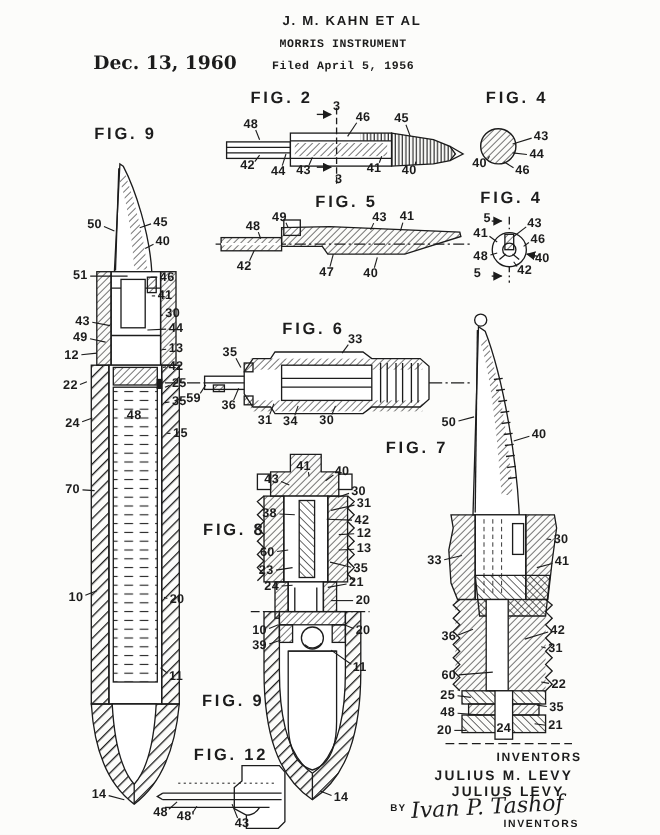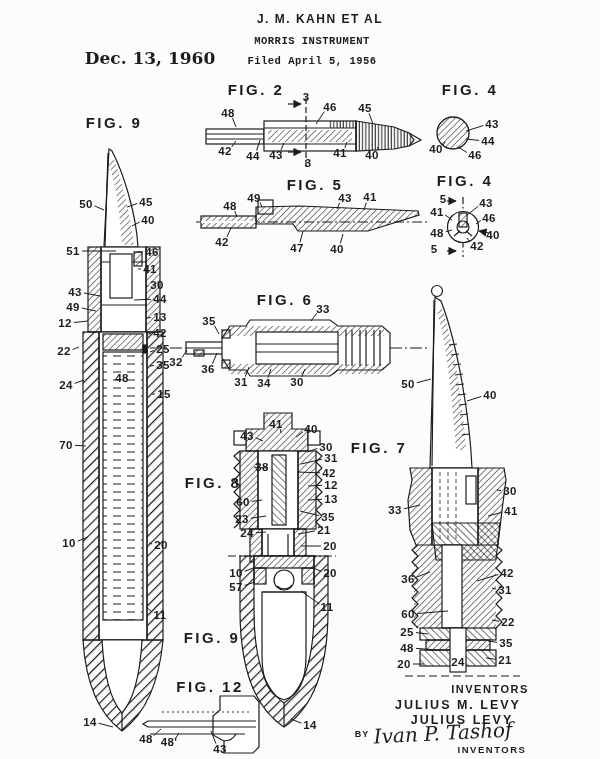--- a/index.html
+++ b/index.html
@@ -310,21 +310,21 @@
   <span class="abs typew" style="left:312px;top:41px;">MORRIS INSTRUMENT</span>
   <span class="abs typew" style="left:312px;top:61px;">Filed April 5, 1956</span>
 
   <div id="label-layer">
       <span class="fig-title" style="left: 114px; top: 122px;">FIG. 9</span>
       <span class="fig-title" style="left: 256px; top: 89px;">FIG. 2</span>
       <span class="fig-title" style="left: 470px; top: 89px;">FIG. 4</span>
       <span class="fig-title" style="left: 465px; top: 180px;">FIG. 4</span>
       <span class="fig-title" style="left: 315px; top: 184px;">FIG. 5</span>
       <span class="fig-title" style="left: 285px; top: 299px;">FIG. 6</span>
-      <span class="fig-title" style="left: 379px; top: 407px; margin-top: 40px;">FIG. 7</span>
+      <span class="fig-title" style="left: 379px; top: 407px;">FIG. 7</span>
       <span class="fig-title" style="left: 213px; top: 482px;">FIG. 8</span>
       <span class="fig-title" style="left: 212px; top: 637px;">FIG. 9</span>
       <span class="fig-title" style="left: 210px; top: 686px;">FIG. 12</span>
       <span class="part-label" style="left: 86px; top: 204px;">50</span>
       <span class="part-label" style="left: 146px; top: 202px;">45</span>
       <span class="part-label" style="left: 148px; top: 220px;">40</span>
       <span class="part-label" style="left: 73px; top: 251px;">51</span>
       <span class="part-label" style="left: 152px; top: 252px;">46</span>
       <span class="part-label" style="left: 150px; top: 269px;">41</span>
       <span class="part-label" style="left: 157px; top: 285px;">30</span>
@@ -369,21 +369,21 @@
       <span class="part-label" style="left: 434px; top: 249px;">5</span>
       <span class="part-label" style="left: 230px; top: 206px;">48</span>
       <span class="part-label" style="left: 254px; top: 198px;">49</span>
       <span class="part-label" style="left: 345px; top: 198px;">43</span>
       <span class="part-label" style="left: 370px; top: 197px;">41</span>
       <span class="part-label" style="left: 222px; top: 242px;">42</span>
       <span class="part-label" style="left: 297px; top: 248px;">47</span>
       <span class="part-label" style="left: 337px; top: 249px;">40</span>
       <span class="part-label" style="left: 209px; top: 321px;">35</span>
       <span class="part-label" style="left: 323px; top: 309px;">33</span>
-      <span class="part-label" style="left: 176px; top: 362px;">32</span>
+      <span class="part-label" style="left: 176px; top: 362px;">59</span>
       <span class="part-label" style="left: 208px; top: 369px;">36</span>
       <span class="part-label" style="left: 241px; top: 382px;">31</span>
       <span class="part-label" style="left: 264px; top: 383px;">34</span>
       <span class="part-label" style="left: 297px; top: 382px;">30</span>
       <span class="part-label" style="left: 408px; top: 384px;">50</span>
       <span class="part-label" style="left: 490px; top: 395px;">40</span>
       <span class="part-label" style="left: 510px; top: 491px;">30</span>
       <span class="part-label" style="left: 395px; top: 510px;">33</span>
       <span class="part-label" style="left: 511px; top: 511px;">41</span>
       <span class="part-label" style="left: 408px; top: 579px;">36</span>
@@ -395,33 +395,33 @@
       <span class="part-label" style="left: 506px; top: 643px;">35</span>
       <span class="part-label" style="left: 407px; top: 648px;">48</span>
       <span class="part-label" style="left: 505px; top: 660px;">21</span>
       <span class="part-label" style="left: 404px; top: 664px;">20</span>
       <span class="part-label" style="left: 458px; top: 662px;">24</span>
       <span class="part-label" style="left: 276px; top: 424px;">41</span>
       <span class="part-label" style="left: 247px; top: 436px;">43</span>
       <span class="part-label" style="left: 311px; top: 429px;">40</span>
       <span class="part-label" style="left: 326px; top: 447px;">30</span>
       <span class="part-label" style="left: 331px; top: 458px;">31</span>
-      <span class="part-label" style="left: 262px; top: 467px;">38</span>
+      <span class="part-label" style="left: 245px; top: 467px;">38</span>
       <span class="part-label" style="left: 329px; top: 473px;">42</span>
       <span class="part-label" style="left: 331px; top: 485px;">12</span>
       <span class="part-label" style="left: 243px; top: 502px;">60</span>
       <span class="part-label" style="left: 331px; top: 499px;">13</span>
       <span class="part-label" style="left: 242px; top: 519px;">23</span>
       <span class="part-label" style="left: 328px; top: 517px;">35</span>
       <span class="part-label" style="left: 247px; top: 533px;">24</span>
       <span class="part-label" style="left: 324px; top: 530px;">21</span>
       <span class="part-label" style="left: 330px; top: 546px;">20</span>
       <span class="part-label" style="left: 236px; top: 573px;">10</span>
       <span class="part-label" style="left: 330px; top: 573px;">20</span>
-      <span class="part-label" style="left: 236px; top: 587px;">57</span>
+      <span class="part-label" style="left: 236px; top: 587px;">39</span>
       <span class="part-label" style="left: 327px; top: 607px;">11</span>
       <span class="part-label" style="left: 310px; top: 725px;">14</span>
       <span class="part-label" style="left: 146px; top: 739px;">48</span>
       <span class="part-label" style="left: 169px; top: 742px;">48'</span>
       <span class="part-label" style="left: 220px; top: 749px;">43</span>
     </div>
 
   <span class="abs foot-head" style="left:490px;top:689px;">INVENTORS</span>
   <span class="abs foot-name" style="left:458px;top:705px;">JULIUS M. LEVY</span>
   <span class="abs foot-name" style="left:462px;top:720px;">JULIUS LEVY</span>

